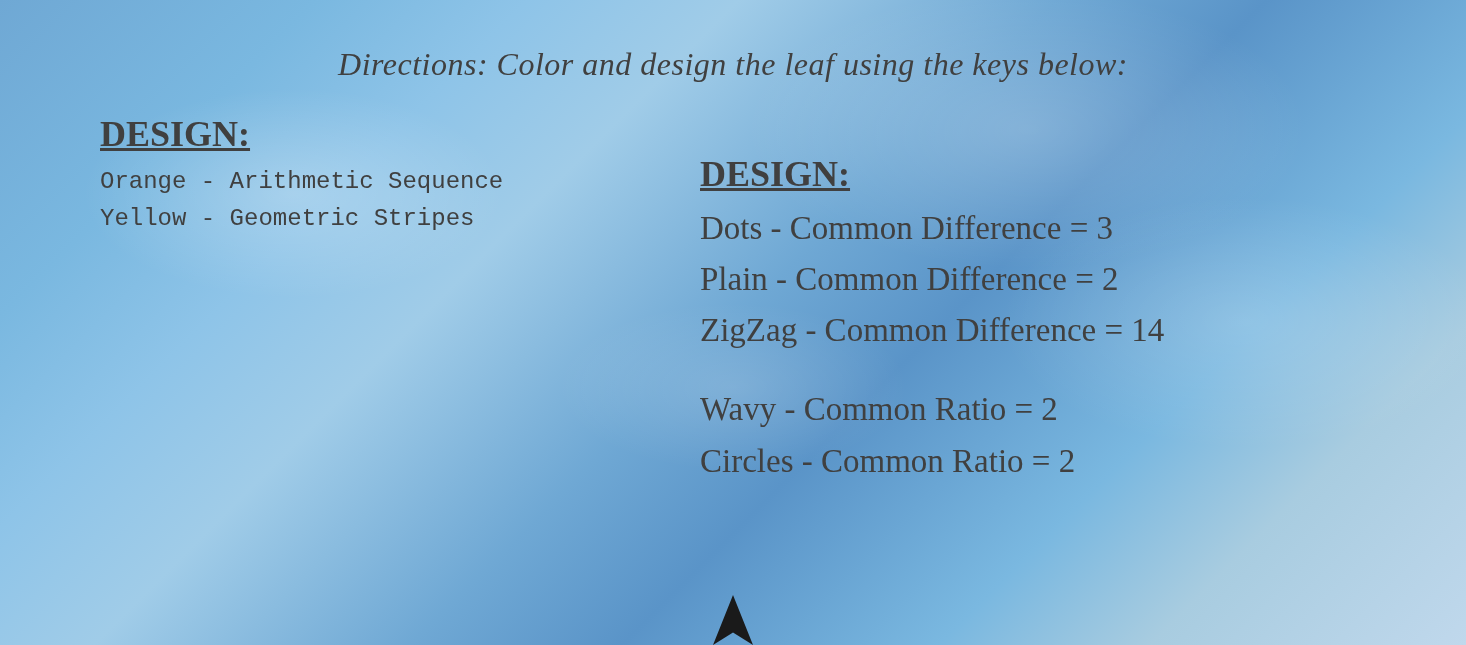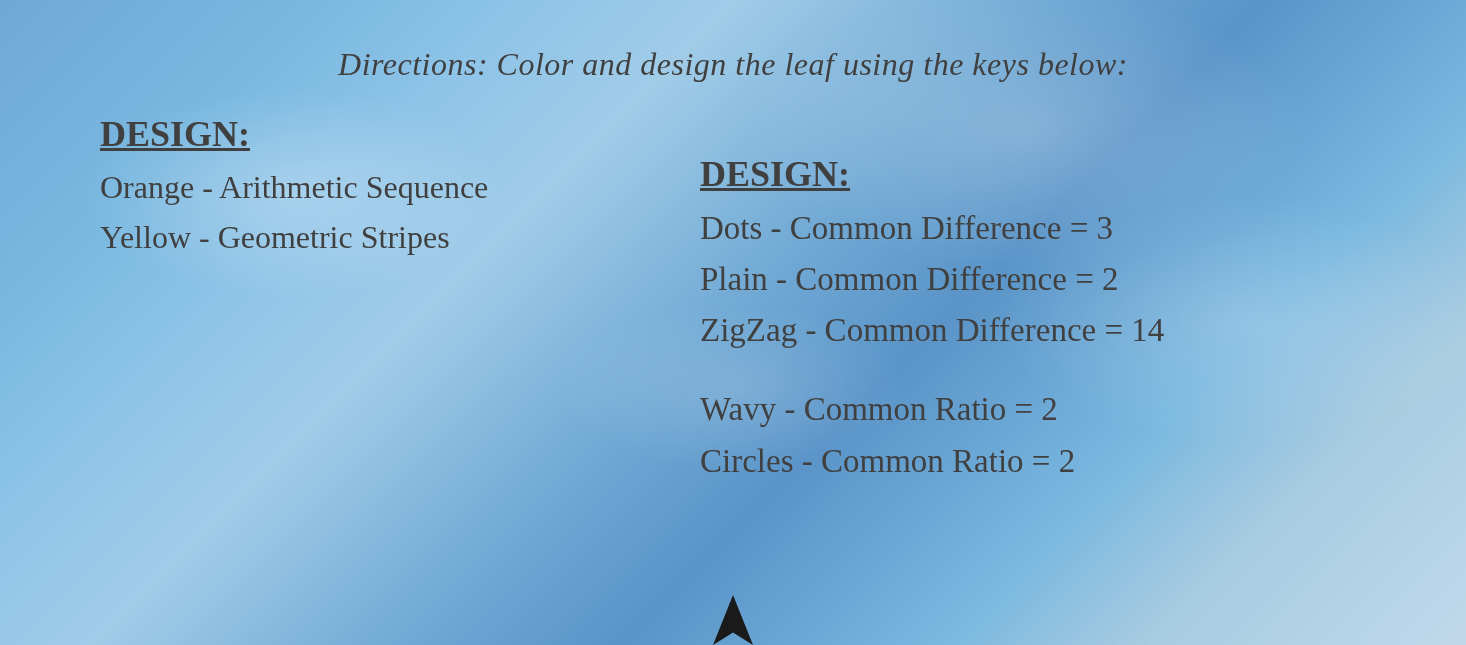--- a/index.html
+++ b/index.html
@@ -64,22 +64,23 @@
     }
 
     .section-header {
       font-size: 36px;
       font-weight: bold;
       text-decoration: underline;
       margin-bottom: 8px;
     }
 
     .color-item {
-      font-size: 32px;
+      font-size: 24px;
       line-height: 1.55;
+      font-family: Liberation Mono, monospace;
     }
 
     .design-section {
       flex: 1;
       padding-left: 20px;
       margin-top: 40px;
     }
 
     .design-header {
       font-size: 36px;

